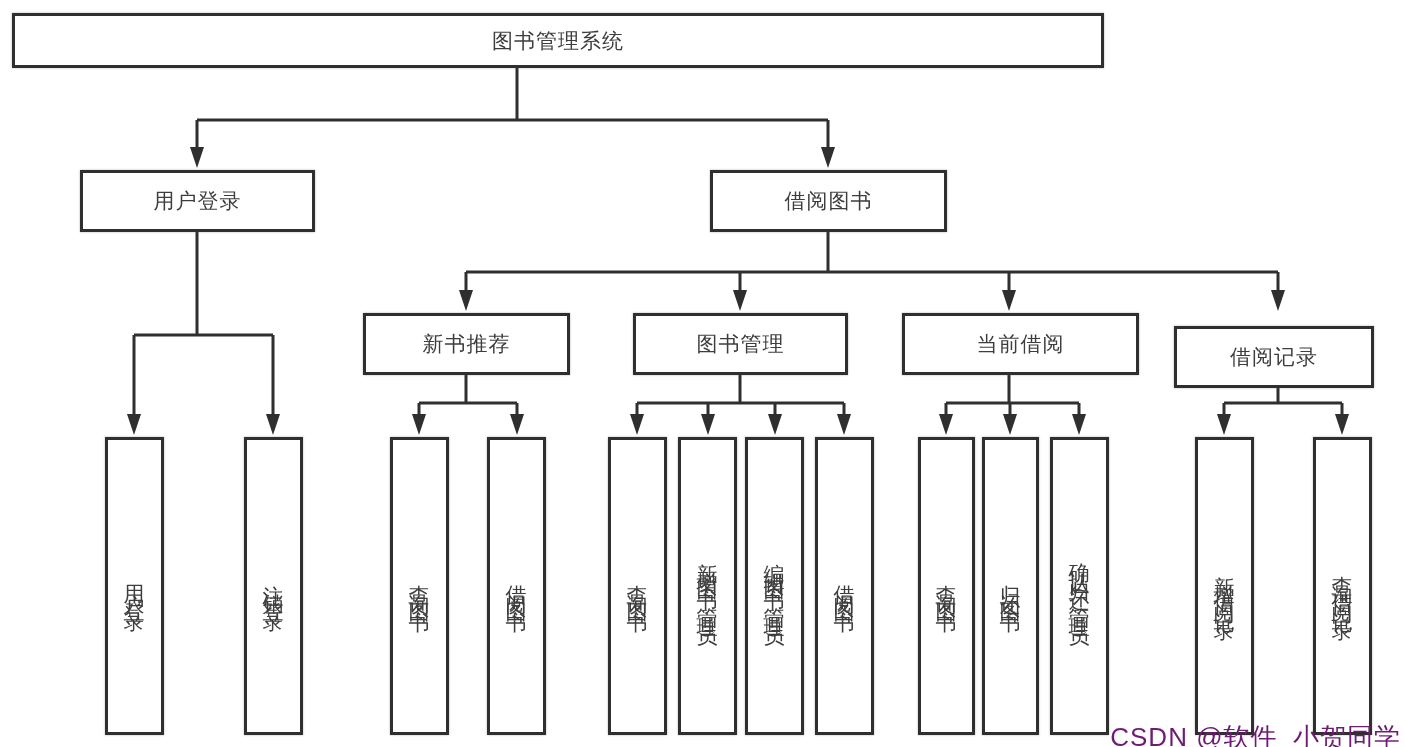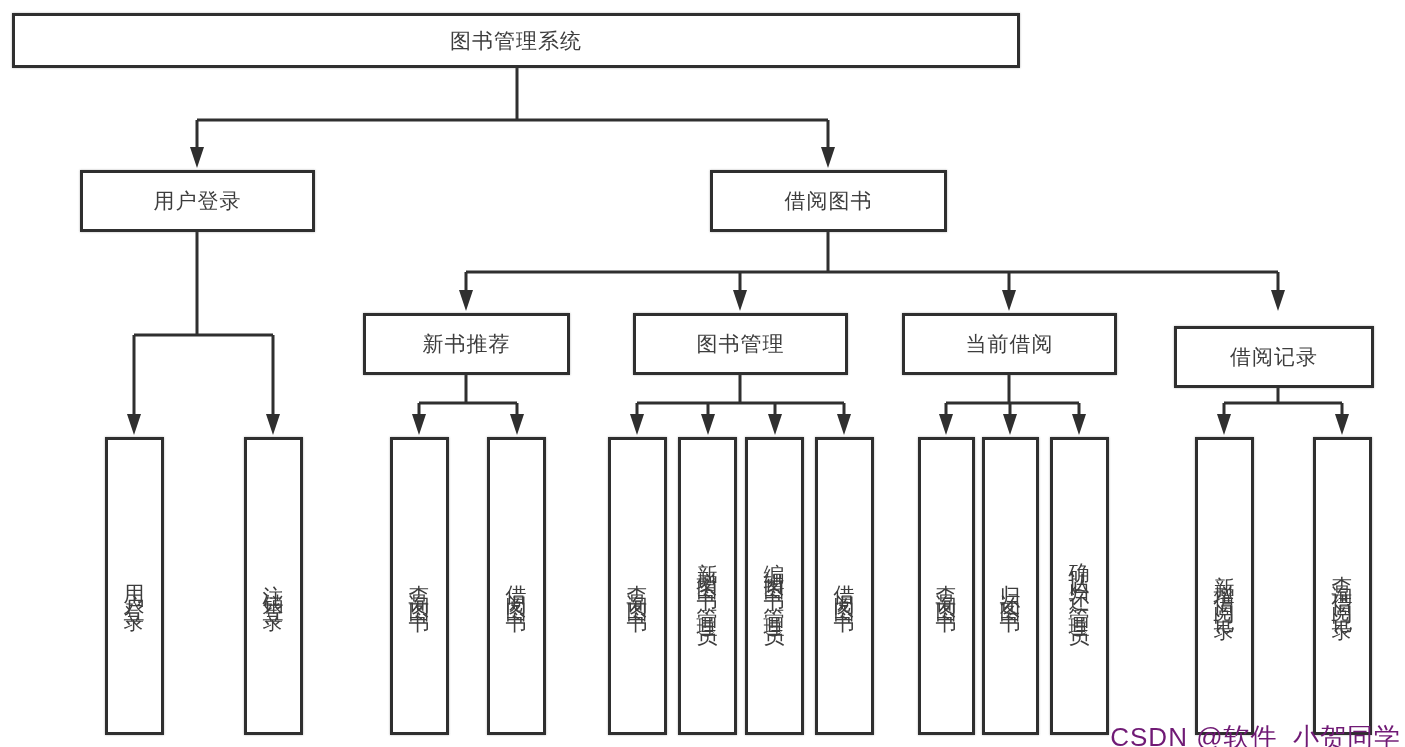--- a/index.html
+++ b/index.html
@@ -93,38 +93,38 @@
     <path d="M1009 375 V403 M946 403 H1079 M946 403 V416 M1010 403 V416 M1079 403 V416"></path>
     <polygon points="939,414 953,414 946,435"></polygon>
     <polygon points="1003,414 1017,414 1010,435"></polygon>
     <polygon points="1072,414 1086,414 1079,435"></polygon>
 
     <path d="M1278 375 V403 M1224 403 H1342 M1224 403 V416 M1342 403 V416"></path>
     <polygon points="1217,414 1231,414 1224,435"></polygon>
     <polygon points="1335,414 1349,414 1342,435"></polygon>
   </svg>
 
-  <div class="node" style="left:12px; top:13px; width:1008px; height:55px;">
+  <div class="node" style="left:12px; top:13px; width:1092px; height:55px;">
     <span>图书管理系统</span>
   </div>
 
   <div class="node" style="left:80px; top:170px; width:235px; height:62px;">
     <span>用户登录</span>
   </div>
   <div class="node" style="left:710px; top:170px; width:237px; height:62px;">
     <span>借阅图书</span>
   </div>
 
   <div class="node" style="left:363px; top:313px; width:207px; height:62px;">
     <span>新书推荐</span>
   </div>
   <div class="node" style="left:633px; top:313px; width:215px; height:62px;">
     <span>图书管理</span>
   </div>
-  <div class="node" style="left:902px; top:313px; width:215px; height:62px;">
+  <div class="node" style="left:902px; top:313px; width:237px; height:62px;">
     <span>当前借阅</span>
   </div>
   <div class="node" style="left:1174px; top:326px; width:200px; height:62px;">
     <span>借阅记录</span>
   </div>
 
   <div class="node vnode" style="left:105px;">
     <span class="vtext">用户登录</span>
   </div>
   <div class="node vnode" style="left:244px;">

